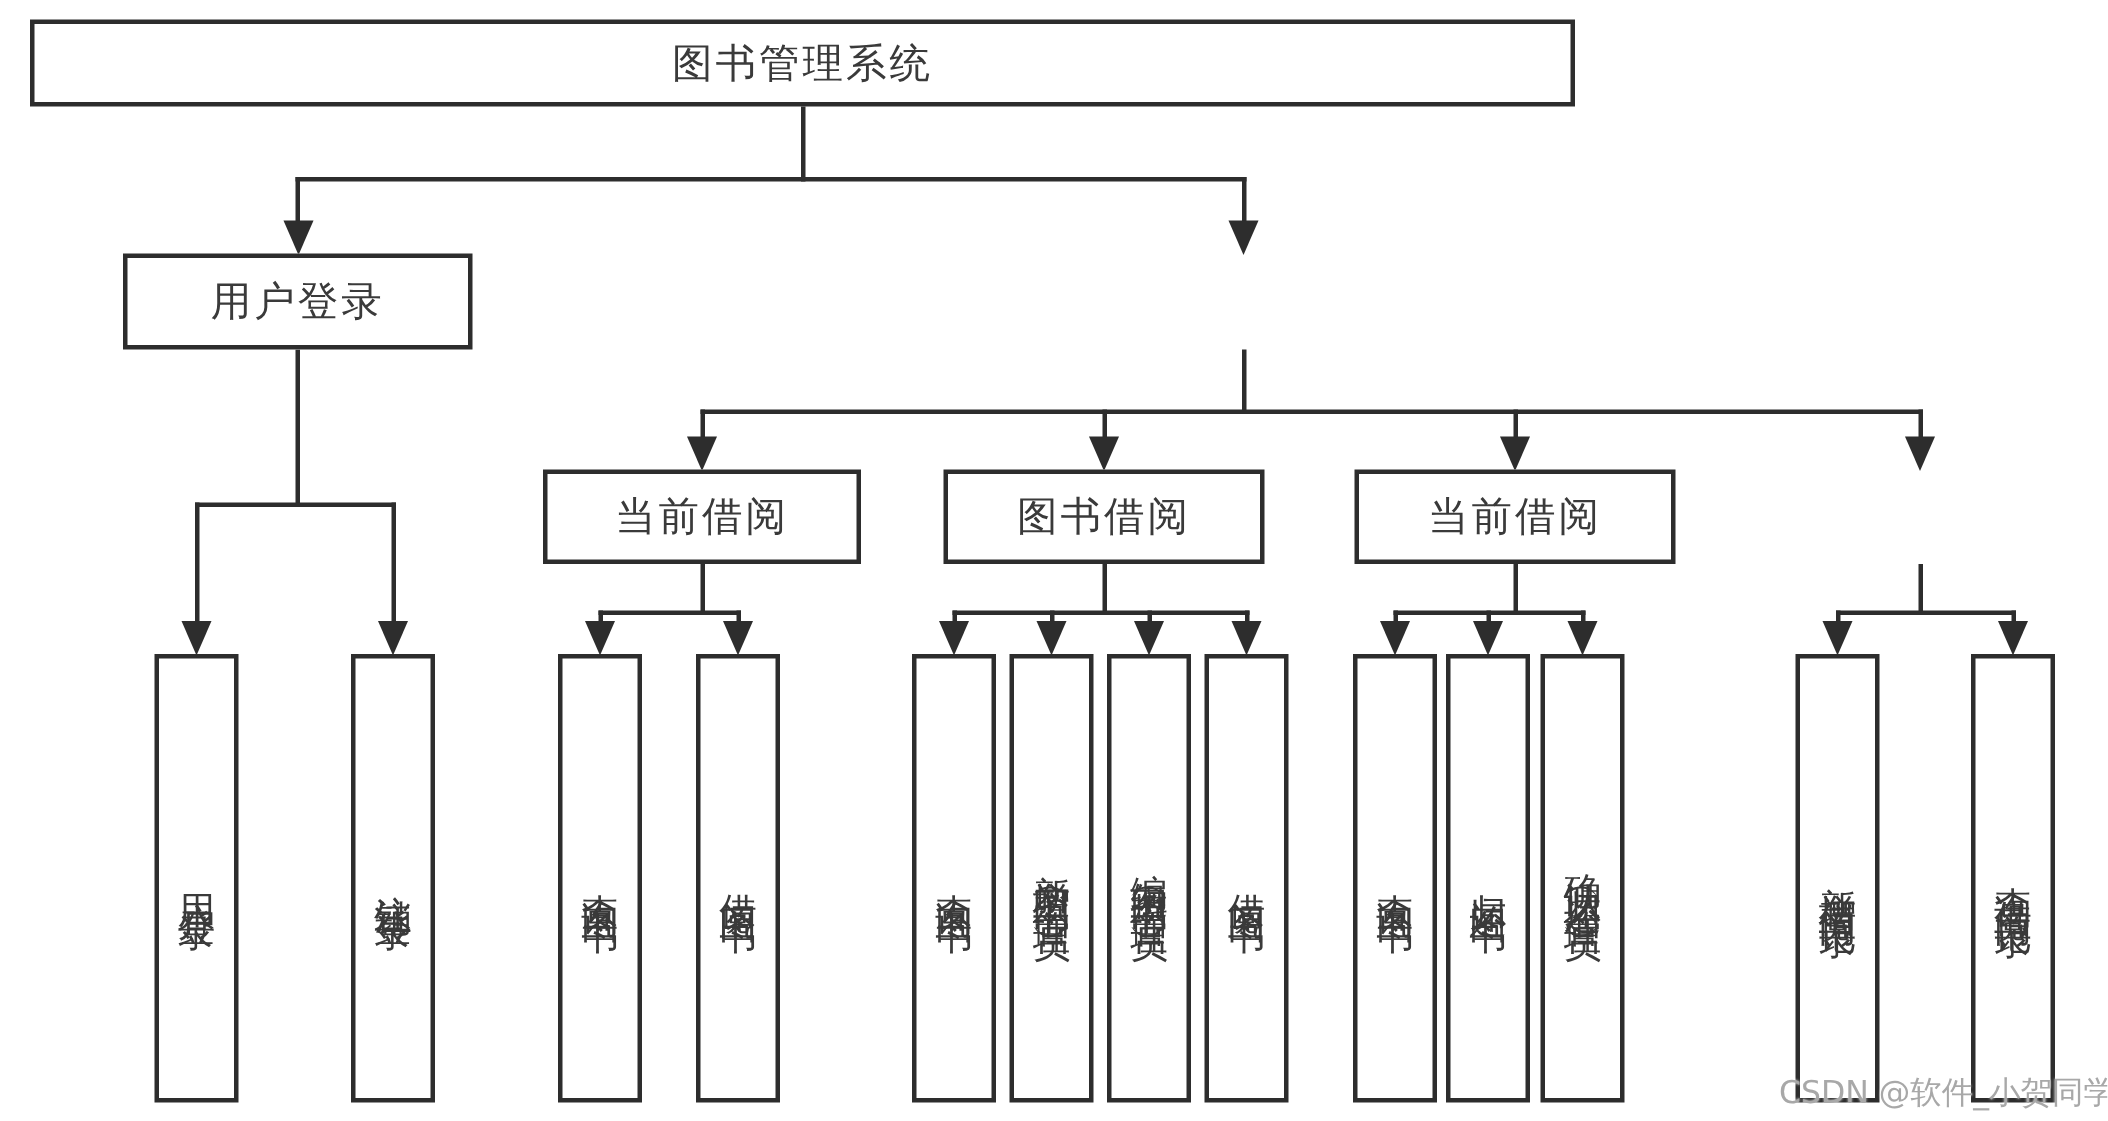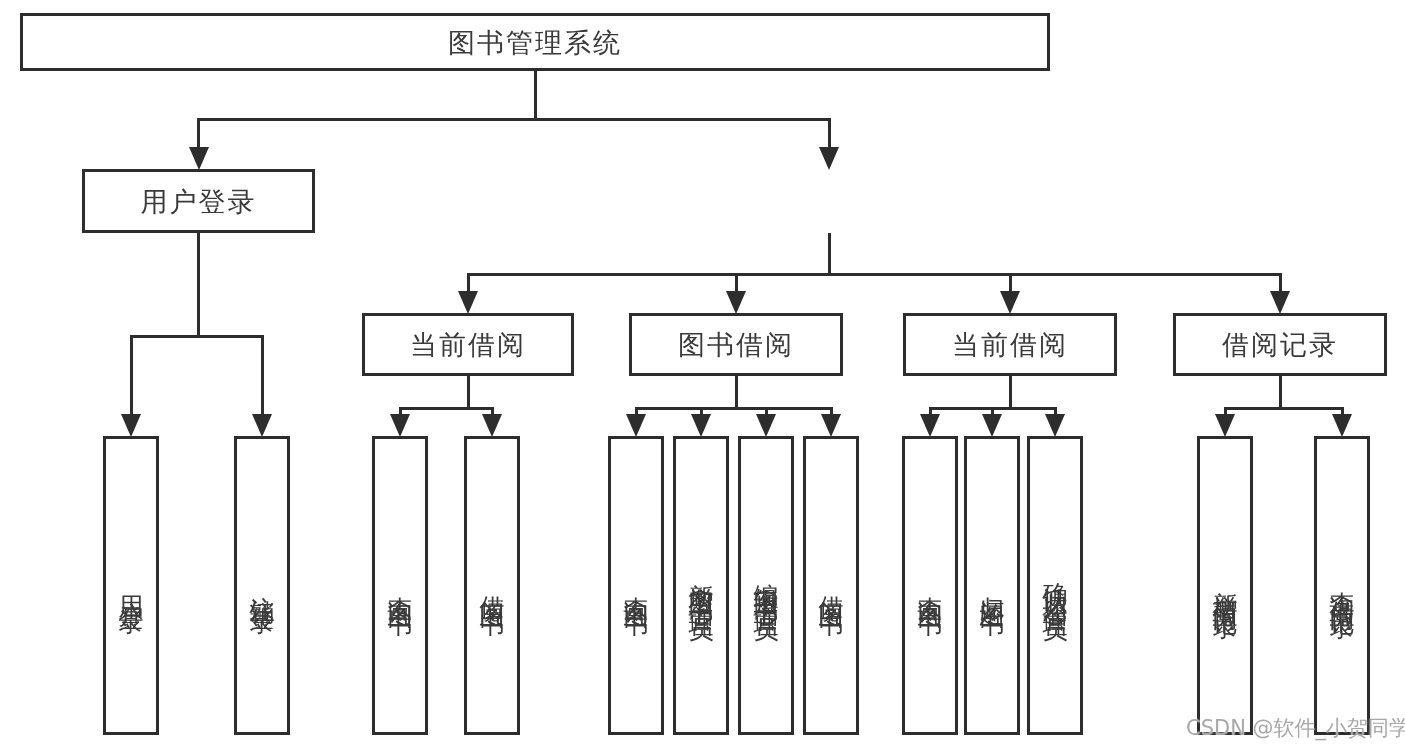--- a/index.html
+++ b/index.html
@@ -121,23 +121,20 @@
     </div>
     <div class="node h" style="left: 362px; top: 313px; width: 212px; height: 63px;">
       <span class="lbl">当前借阅</span>
     </div>
     <div class="node h" style="left: 629px; top: 313px; width: 214px; height: 63px;">
       <span class="lbl">图书借阅</span>
     </div>
     <div class="node h" style="left: 903px; top: 313px; width: 214px; height: 63px;">
       <span class="lbl">当前借阅</span>
     </div>
-    <div class="node h" style="left: 1173px; top: 313px; width: 214px; height: 63px;">
-      <span class="lbl">借阅记录</span>
-    </div>
     <div class="node v" style="left: 103px; top: 436px; width: 56px; height: 299px;">
       <span class="lbl">用户登录</span>
     </div>
     <div class="node v" style="left: 234px; top: 436px; width: 56px; height: 299px;">
       <span class="lbl">注销登录</span>
     </div>
     <div class="node v" style="left: 372px; top: 436px; width: 56px; height: 299px;">
       <span class="lbl">查询图书</span>
     </div>
     <div class="node v" style="left: 464px; top: 436px; width: 56px; height: 299px;">

